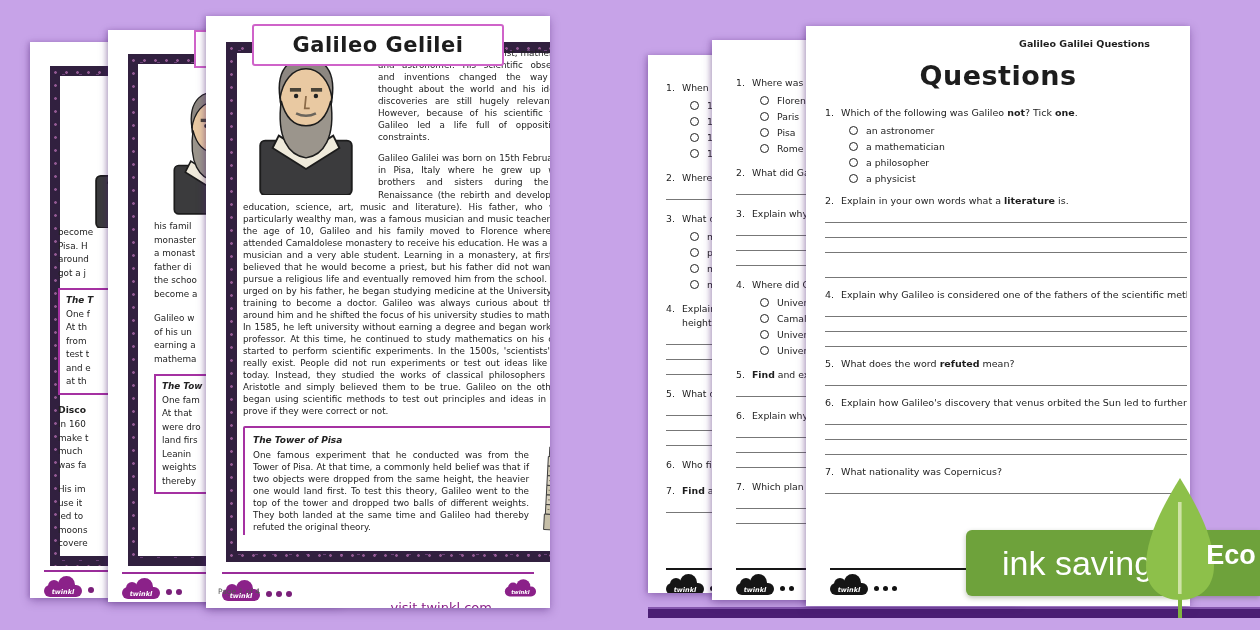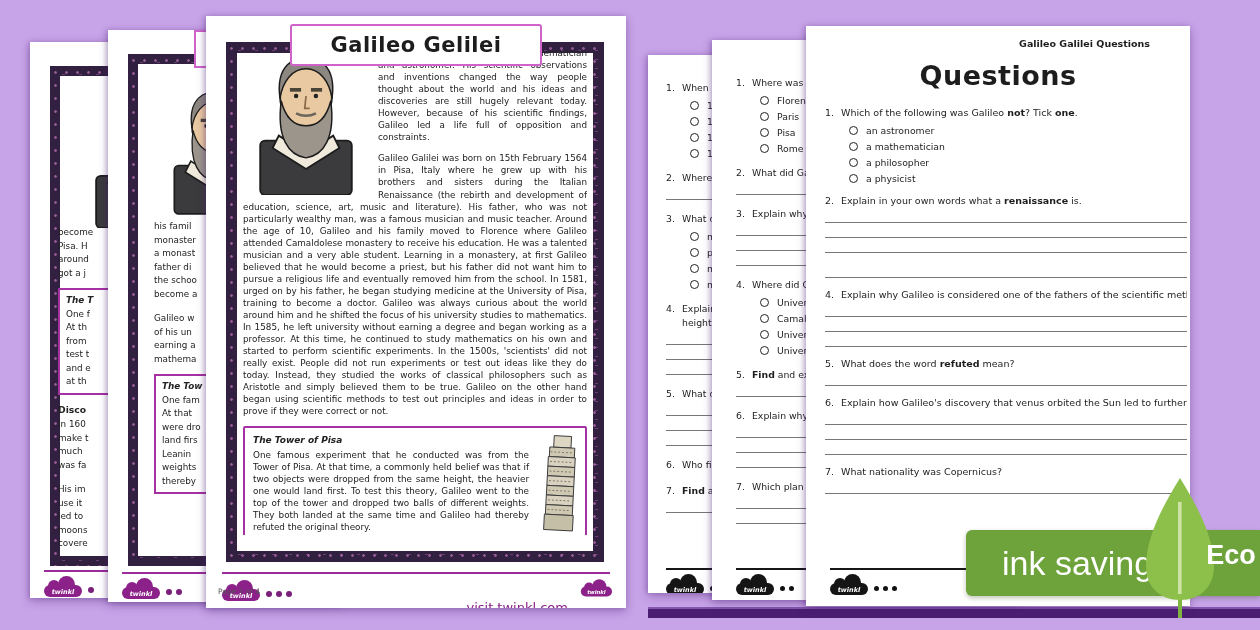--- a/index.html
+++ b/index.html
@@ -199,21 +199,21 @@
       <span class="tw-logo purple">
           <div class="cb"></div>
           <div class="c1"></div>
           <div class="c2"></div>
           <span class="ct">twinkl</span>
         </span>
       <span><span class="dot p"></span><span class="dot p"></span></span>
     </div>
   </div>
 
-  <div class="page frame-front" style="left:206px;top:16px;width:420px;height:592px;z-index:3;">
+  <div class="page frame-front" style="left:206px;top:16px;width:344px;height:592px;z-index:3;">
     <div class="frame" style="left:20px;top:26px;width:378px;height:520px;">
       <div class="frame-inner"></div>
     </div>
     <div class="title-box">
       <span>Galileo Gelilei</span>
     </div>
     <div class="reading-body">
       <div class="portrait"><svg viewBox="0 0 100 118" width="100%" height="100%" preserveAspectRatio="xMidYMid meet">
             <rect x="13" y="74" width="74" height="44" rx="4" fill="#3b3b3d" stroke="#1c1c1c" stroke-width="1.5"></rect>
             <path d="M28 70 L50 84 L72 70 L77 80 L50 97 L23 80 Z" fill="#efeadb" stroke="#1c1c1c" stroke-width="1.5"></path>
@@ -440,21 +440,21 @@
           <div class="q-opt">
             <span class="radio"></span>
             <span class="opt-label">a philosopher</span>
           </div>
           <div class="q-opt">
             <span class="radio"></span>
             <span class="opt-label">a physicist</span>
           </div>
         </div>
         <div class="q-block">
-          <div class="q-row"><span class="q-num">2.</span><span>Explain in your own words what a </span><span class="b">renaissance</span><span> is.</span></div>
+          <div class="q-row"><span class="q-num">2.</span><span>Explain in your own words what a </span><span class="b">literature</span><span> is.</span></div>
           <div class="ans-line"></div>
           <div class="ans-line"></div>
           <div class="ans-line"></div>
         </div>
         <div class="q-block">
           <div class="ans-line"></div>
         </div>
         <div class="q-block">
           <div class="q-row"><span class="q-num">4.</span><span>Explain why Galileo is considered one of the fathers of the scientific method.</span></div>
           <div class="ans-line"></div>

